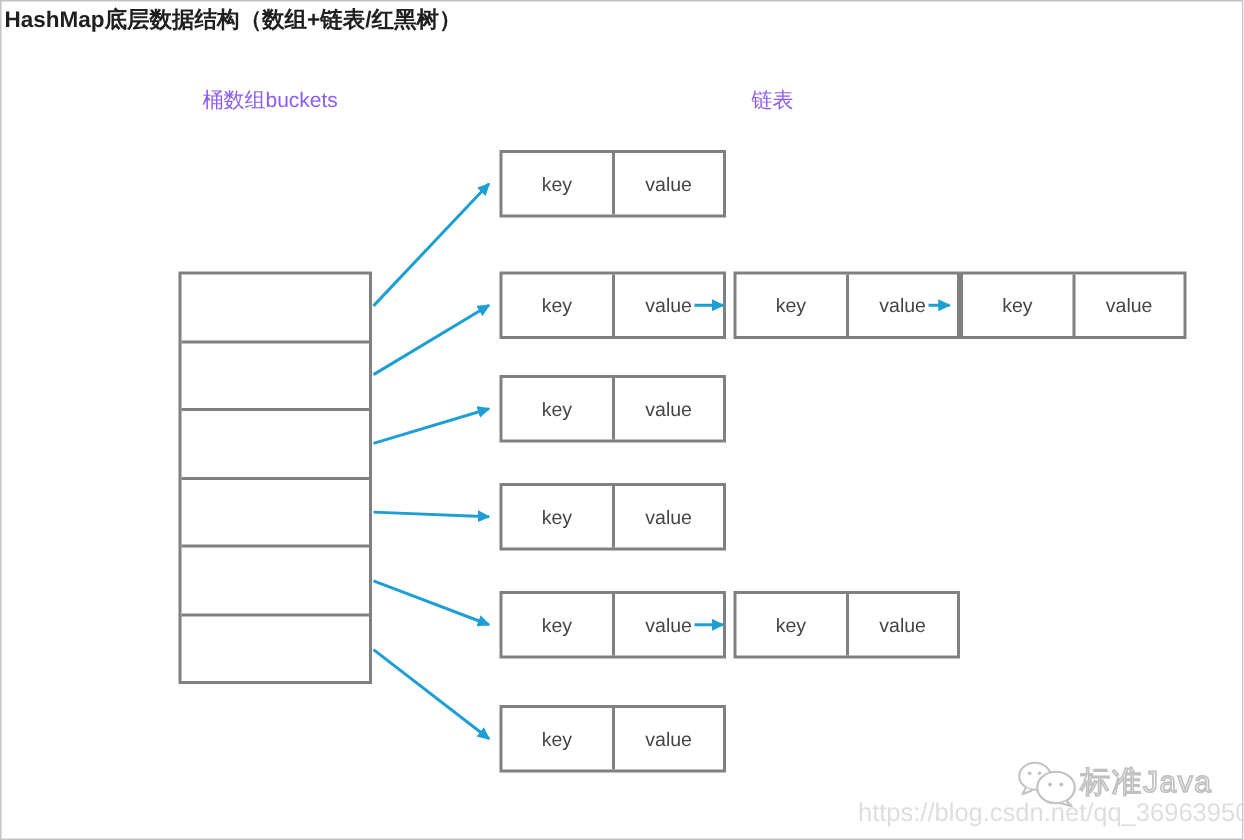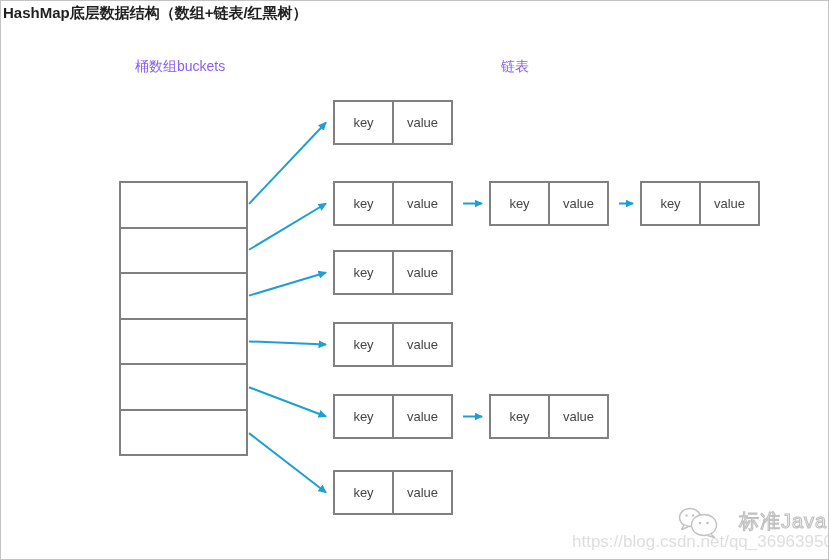--- a/index.html
+++ b/index.html
@@ -27,38 +27,38 @@
     box-sizing:border-box;
     border:2px solid var(--box-border,#808080);
     display:flex;flex-direction:column;
     background:#fff;
   }
   .bucket-cell{flex:1 1 0;}
   .bucket-cell + .bucket-cell{border-top:2px solid var(--box-border,#808080);}
 
   .node-box{
     position:absolute;
-    width:120px;height:45px;
+    width:151px;height:45px;
     box-sizing:border-box;
     border:2px solid var(--box-border,#808080);
     display:flex;
     background:#fff;
   }
   .node-cell{
     flex:1 1 0;
     display:flex;align-items:center;justify-content:center;
     font-size:13px;color:#454545;
   }
   .node-cell.key{border-right:2px solid var(--box-border,#808080);}
 
   svg.arrow-layer{position:absolute;left:0;top:0;pointer-events:none;}
 
   .watermark{
     position:absolute;left:676px;top:504px;
-    display:flex;align-items:center;gap:20px;
+    display:flex;align-items:center;gap:1px;
   }
   .wm-brand{
     font-size:20px;letter-spacing:1px;
     color:#fafafa;
     -webkit-text-stroke:1.1px #c0c0c0;
     white-space:nowrap;
   }
   .wm-url{
     position:absolute;left:571px;top:531px;
     font-size:17px;color:#dedede;

